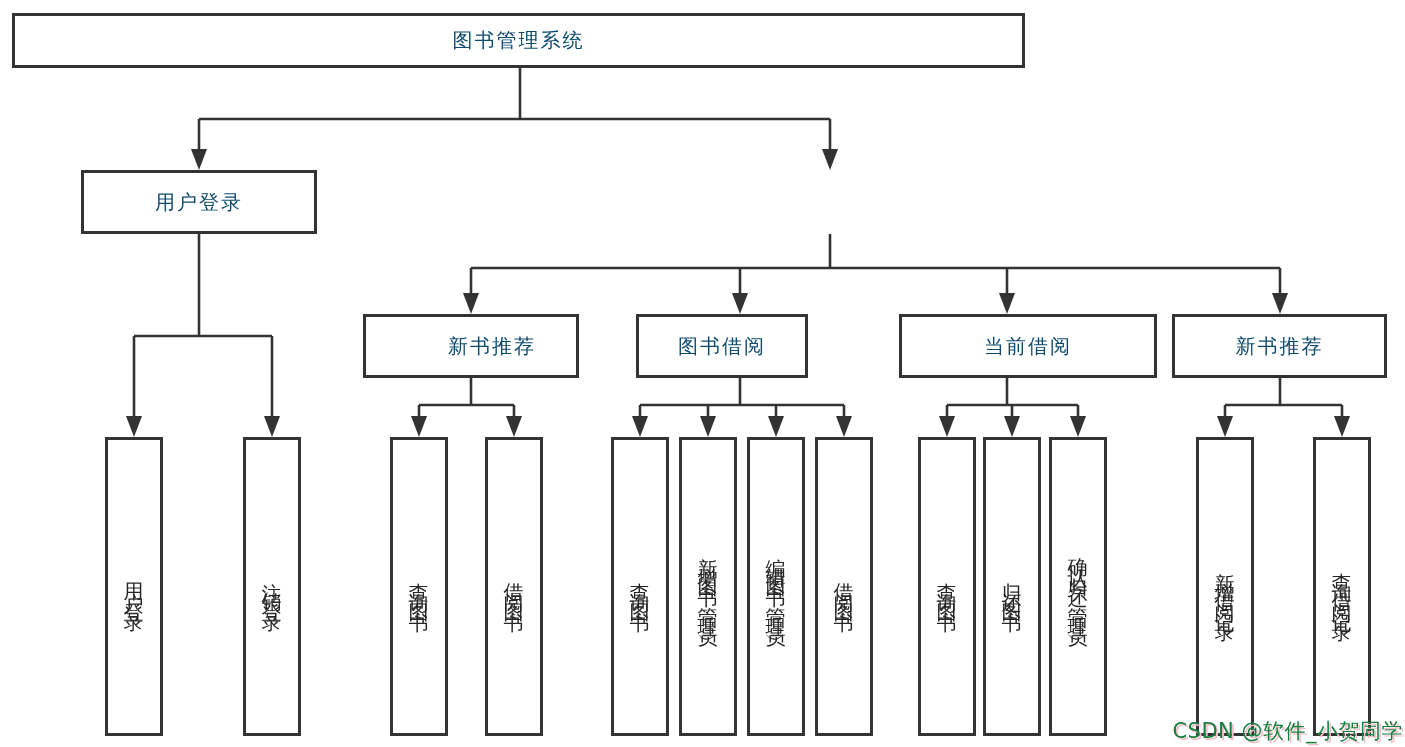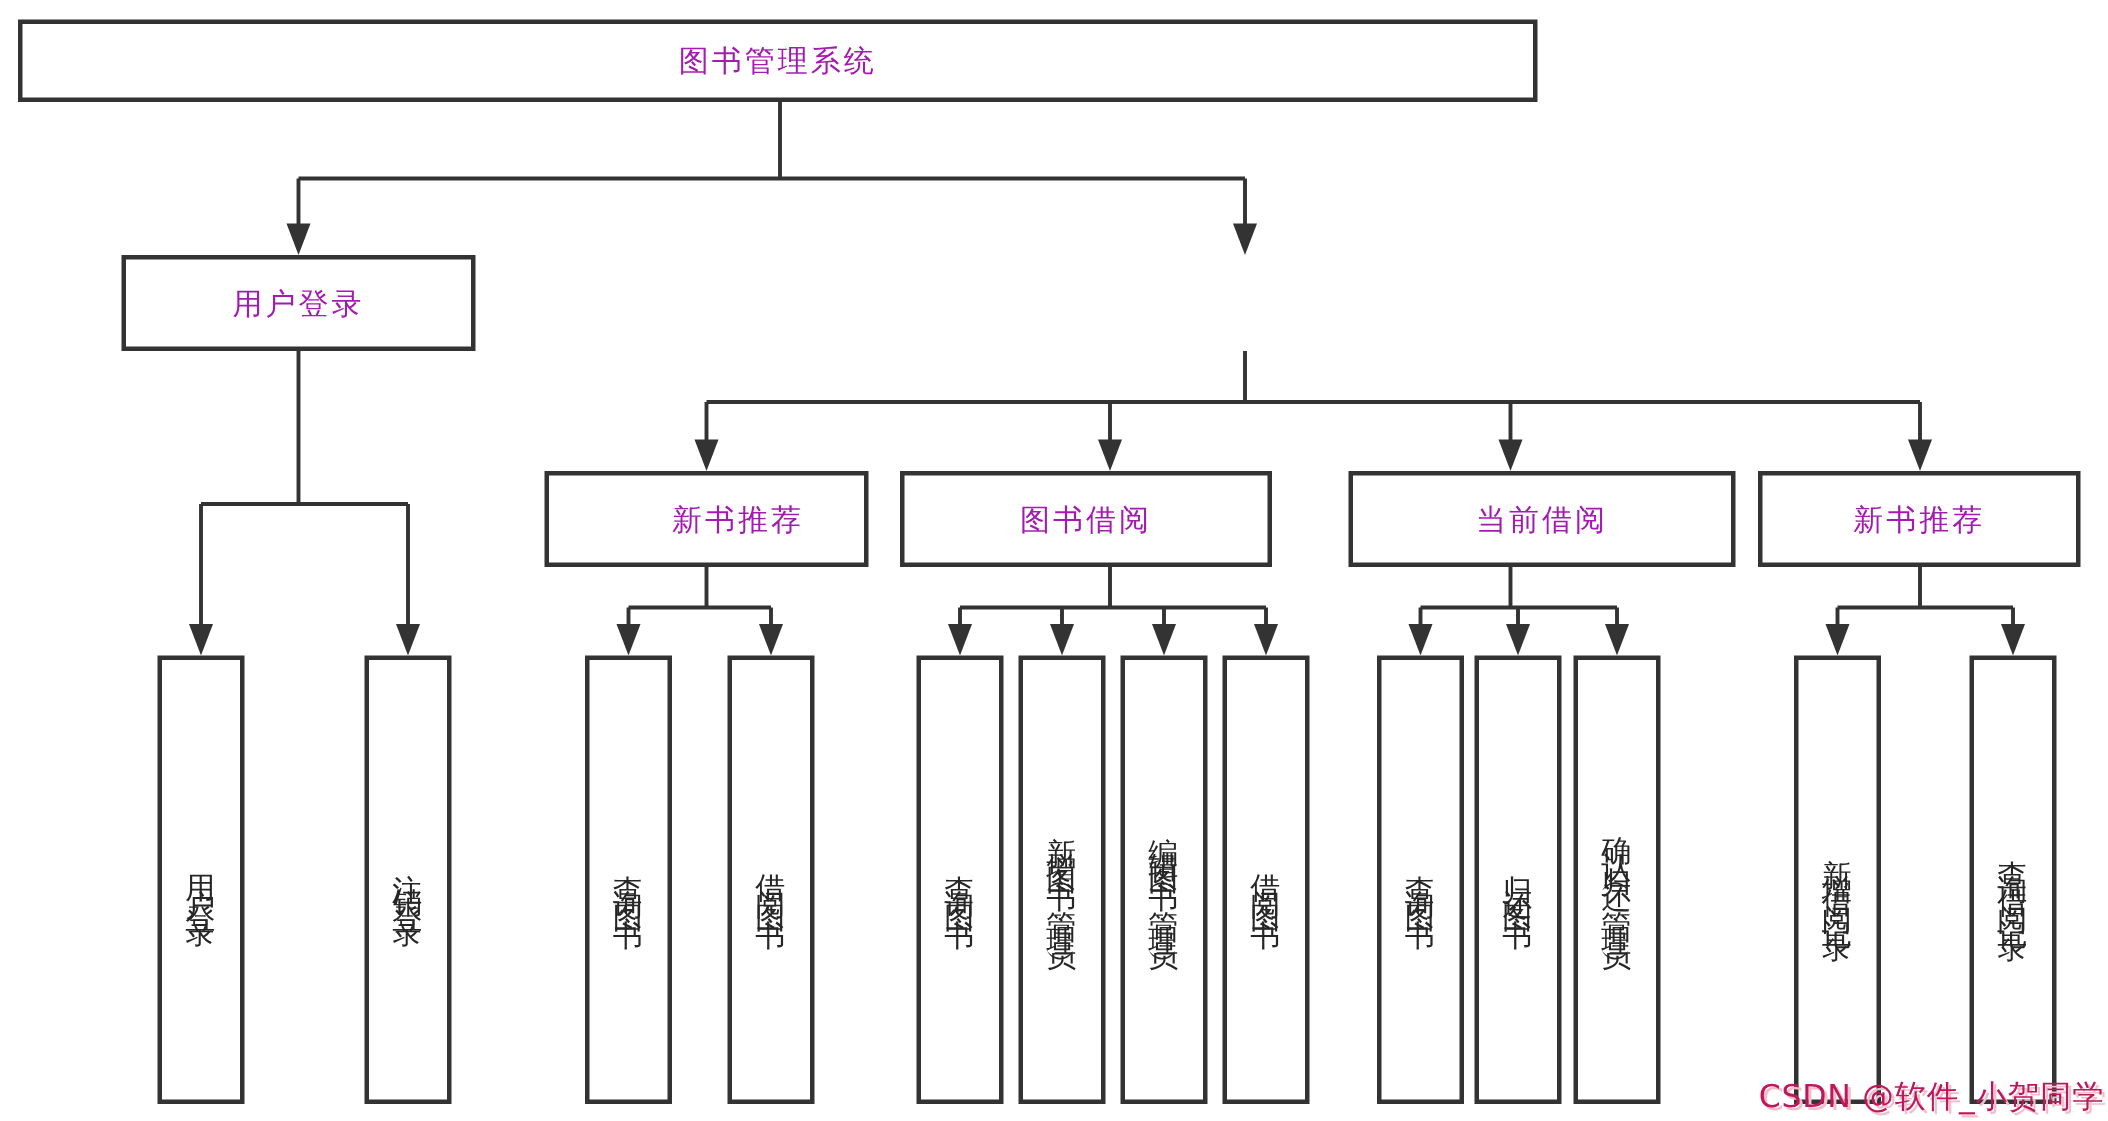--- a/index.html
+++ b/index.html
@@ -31,37 +31,37 @@
     display: flex;
     align-items: center;
     justify-content: center;
     z-index: 2;
     color: #262626;
   }
   .node .hlabel {
     font-size: 20px;
     letter-spacing: 2px;
     white-space: nowrap;
-    color: #a21caf;
+    color: #0c4a6e;
   }
   .leaf .vlabel {
     writing-mode: vertical-rl;
     text-orientation: mixed;
     font-size: 20px;
     letter-spacing: 10px;
     line-height: 1;
     color: #262626;
     white-space: nowrap;
   }
   .watermark {
     position: absolute;
     right: 2px;
     bottom: 2px;
     font-size: 21px;
-    color: #be185d;
+    color: #15803d;
     text-shadow: 2px 2px 0 #f3bdc9;
     white-space: nowrap;
     z-index: 5;
     letter-spacing: 0.5px;
   }
 </style>
 </head>
 <body>
 
 <div class="stage">
@@ -139,21 +139,21 @@
     <span class="hlabel">图书管理系统</span>
   </div>
 
   <div class="node" style="left:81px; top:170px; width:236px; height:64px;">
     <span class="hlabel">用户登录</span>
   </div>
 
   <div class="node" style="left:363px; top:314px; width:216px; height:64px;padding-left:42px;">
     <span class="hlabel">新书推荐</span>
   </div>
-  <div class="node" style="left:600px; top:314px; width:248px; height:64px;align-items:center;">
+  <div class="node" style="left:636px; top:314px; width:172px; height:64px;align-items:center;">
     <span class="hlabel">图书借阅</span>
   </div>
   <div class="node" style="left:899px; top:314px; width:258px; height:64px;text-align:right;">
     <span class="hlabel">当前借阅</span>
   </div>
   <div class="node" style="left:1172px; top:314px; width:215px; height:64px;">
     <span class="hlabel">新书推荐</span>
   </div>
 
   <div class="node leaf" style="left:105px; top:437px; width:58px; height:299px;">

